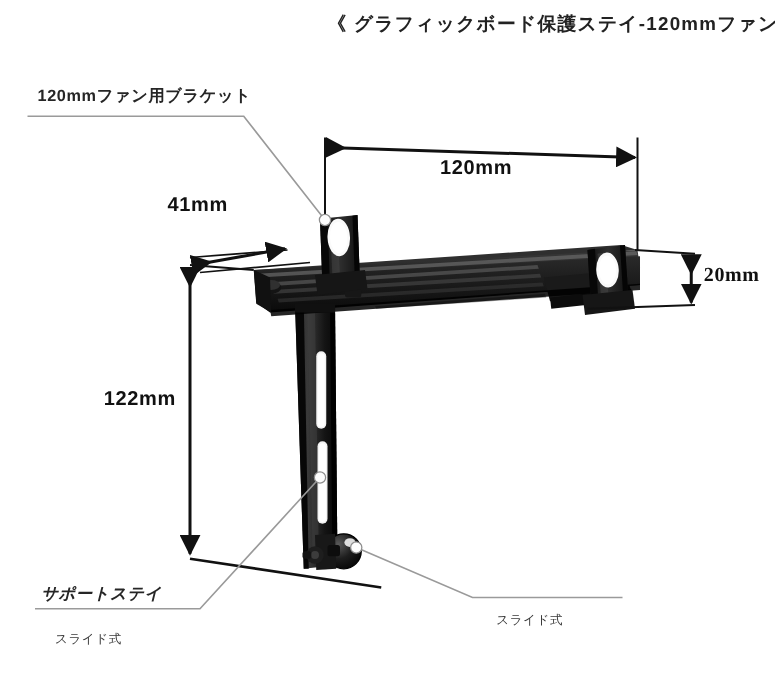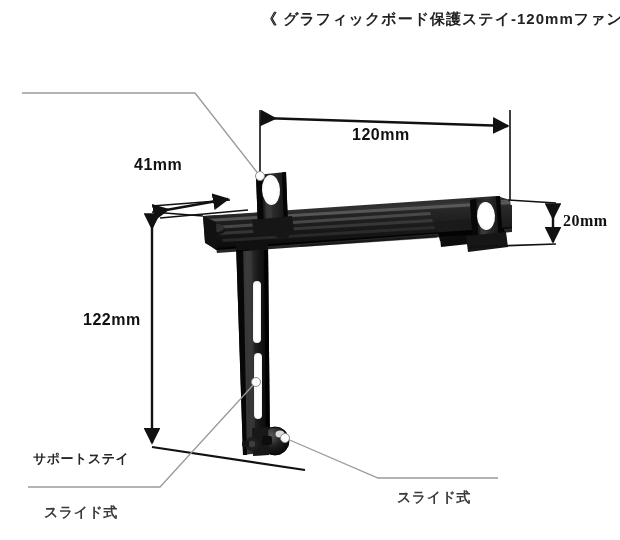--- a/index.html
+++ b/index.html
@@ -43,22 +43,22 @@
     letter-spacing: 0.5px;
     color: #111111;
   }
   .callout-text {
     font-size: 13px;
     font-weight: bold;
     letter-spacing: 0.5px;
     color: #262626;
   }
   .callout-sub {
-    font-size: 14px;
-    font-weight: bold;
+    font-size: 10px;
+    font-weight: normal;
     letter-spacing: 0.5px;
     color: #3a3a3a;
   }
 </style>
 </head>
 <body>
 
 <div id="diagram-root">
 
   <svg class="layer" viewBox="0 0 620 540">
@@ -249,29 +249,30 @@
     </g>
 
     <g>
       <polyline points="498,478 378,478 285,438" fill="none" stroke="#9a9a9a" stroke-width="1.3"></polyline>
       <circle cx="285" cy="438" r="4.5" fill="#fdfdfd" stroke="#8e8e8e" stroke-width="1"></circle>
     </g>
   </svg>
 
   <div class="txt title-text" style="left:262px; top:10px;">《 グラフィックボード保護ステイ-120mmファン 》</div>
 
+  <div class="txt callout-text" style="left:30px; top:68px;">120mmファン用ブラケット</div>
 
   <div class="txt dim-text" style="left:352px; top:94px;margin-top:32px;">120mm</div>
 
   <div class="txt dim-text" style="left:134px; top:156px;">41mm</div>
 
   <div class="txt dim-text" style="left:563px; top:212px;font-family:Liberation Serif, serif;">20mm</div>
 
   <div class="txt dim-text" style="left:83px; top:311px;">122mm</div>
 
-  <div class="txt callout-text" style="left:33px; top:450px;">サポートステイ</div>
+  <div class="txt callout-text" style="left:33px; top:466px;font-style:italic;">サポートステイ</div>
 
   <div class="txt callout-sub" style="left:44px; top:504px;">スライド式</div>
 
 
   <div class="txt callout-sub" style="left:397px; top:489px;">スライド式</div>
 
 </div>
 
 </body></html>

